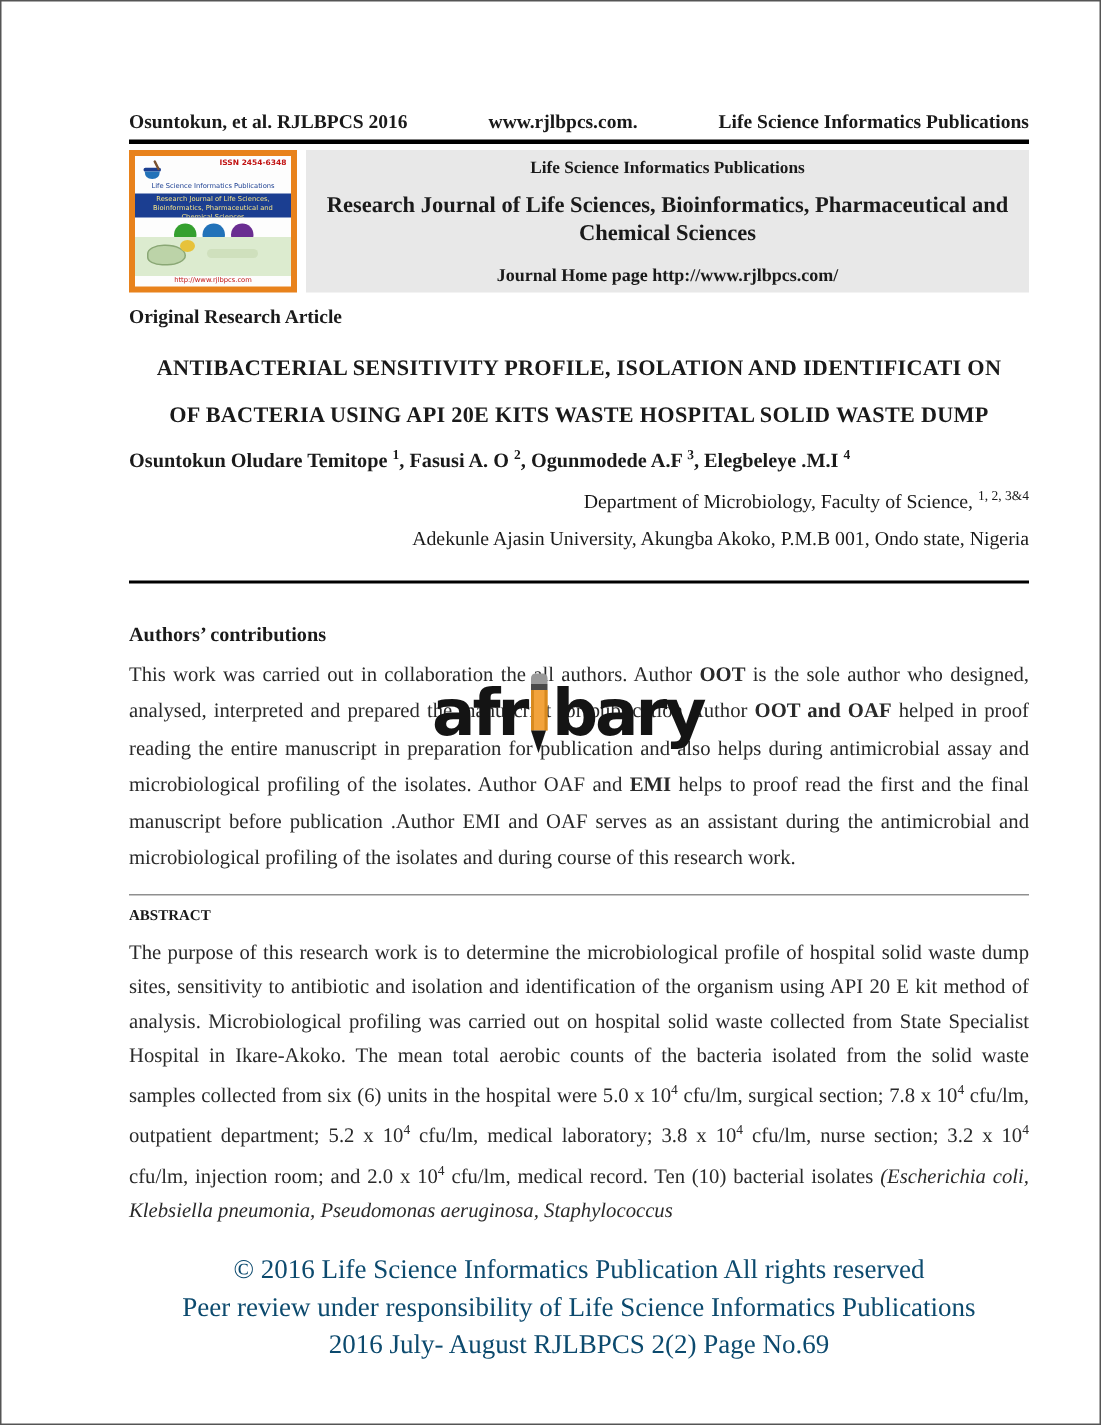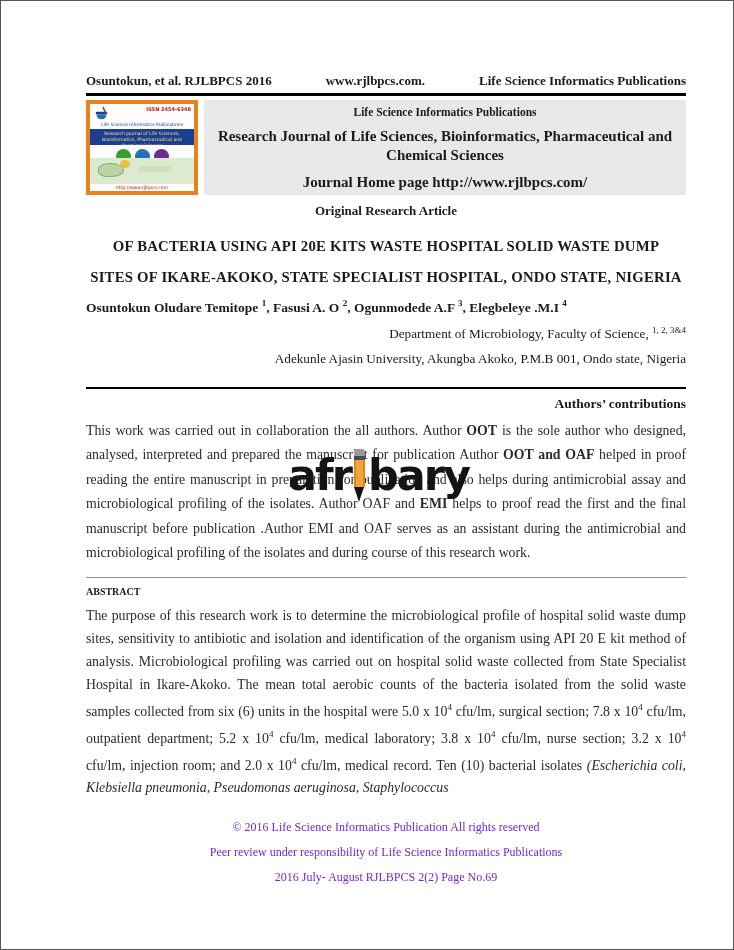--- a/index.html
+++ b/index.html
@@ -41,21 +41,21 @@
   .cover-art .blob3 { position:absolute; left:48px; top:8px; width:34px; height:6px; background:#cfe0bd; border-radius:3px; }
   .cover-url { position:absolute; bottom:1px; left:0; right:0; text-align:center; font-size:4.5px; color:#c11212; }
   .cover-mortar { width:17px; height:15px; }
 
   .banner-center {
     flex:1; background:#e8e8e8; text-align:center; padding:6px 6px 4px 6px;
     display:flex; flex-direction:column; justify-content:space-between;
   }
   .bc-pub  { font-weight:bold; font-size:11.5px; }
   .bc-title{ font-weight:bold; font-size:15px; line-height:19px; }
-  .bc-home { font-weight:bold; font-size:15px; }
+  .bc-home { font-weight:bold; font-size:12px; }
 
   .logo-box {
     width:112px; background:#e8821c; border:2px solid #1c1c1c;
     display:flex; flex-direction:column; font-family:"DejaVu Sans", sans-serif;
   }
   .logo-top { flex:1; display:flex; align-items:center; justify-content:center; }
   .logo-circle {
     width:46px; height:46px; border-radius:50%;
     background:conic-gradient(#2ea836 0 22%, #1c7fc4 0 32%, #2ea836 0 55%, #1c7fc4 0 78%, #2ea836 0 88%, #1c7fc4 0 100%);
     display:flex; align-items:center; justify-content:center;
@@ -67,38 +67,38 @@
   .logo-circle-inner .mini-issn { font-size:4px; color:#c11212; font-weight:bold; }
   .logo-acronym, .logo-issn {
     text-align:center; font-weight:bold; color:#ffffff;
     text-shadow:-1px -1px 0 #1f3864, 1px -1px 0 #1f3864, -1px 1px 0 #1f3864, 1px 1px 0 #1f3864;
     letter-spacing:1px;
   }
   .logo-acronym { border-top:2px solid #1c1c1c; border-bottom:2px solid #1c1c1c; font-size:18px; padding:2px 0; }
   .logo-issn { font-size:14.5px; padding:3px 0 4px 0; letter-spacing:0.5px; }
 
   
-  .article-type { margin-top:8px; font-weight:bold; font-size:13px;text-align:center; }
+  .article-type { margin-top:8px; font-weight:bold; font-size:13px; }
   .title { margin-top:12px; text-align:center; font-weight:bold; font-size:14.8px; line-height:31px; letter-spacing:0.2px; }
   .authors { margin-top:5px; font-weight:bold; font-size:13.5px; }
   .affil { margin-top:9px; text-align:right; font-size:13.2px; }
   sup { font-size:9px; }
 
   .rule-thick { margin-top:20px; border-top:2px solid #000; }
   .rule-thin  { margin-top:12px; border-top:1px solid #8f8f8f; }
 
-  .section-center { margin-top:7px; text-align:right; font-weight:bold; font-size:13.5px; }
+  .section-center { margin-top:26px; text-align:left; font-weight:bold; font-size:13.5px; }
   .section-left   { margin-top:8px; font-weight:bold; font-size:10px; }
 
   .body-text {
     margin-top:7px; text-align:justify; font-size:13.8px; line-height:24.4px; color:#2a2a2a;
   }
   .body-text.abstract { line-height:23px; }
 
-  .footer { margin-top:16px; text-align:center; font-size:12px; line-height:25px; color:#6d28d9; }
+  .footer { margin-top:16px; text-align:center; font-size:18px; line-height:25px; color:#0c4a6e; }
 
   
   .watermark {
     position:absolute; left:287px; top:448px; z-index:5;
     font-family:"DejaVu Sans", sans-serif; font-weight:bold;
     font-size:43px; letter-spacing:-2px; color:#141414; white-space:nowrap;
   }
   .wm-pencil { display:inline-block; position:relative; width:13px; height:54px; vertical-align:-13px; margin:0 2px; }
   .wm-pencil .pencil-eraser { position:absolute; top:0;  left:1px; width:11px; height:7px;  background:#9a9a9a; border-radius:3px 3px 0 0; }
   .wm-pencil .pencil-band   { position:absolute; top:7px;left:1px; width:11px; height:4px;  background:#4a4a4a; }
@@ -148,22 +148,22 @@
         <div class="bc-pub">Life Science Informatics Publications</div>
         <div class="bc-title">Research Journal of Life Sciences, Bioinformatics, Pharmaceutical and Chemical Sciences</div>
         <div class="bc-home">Journal Home page http://www.rjlbpcs.com/</div>
       </div>
 
     </div>
 
     <div class="article-type">Original Research Article</div>
 
     <div class="title">
+      <div>ANTIBACTERIAL SENSITIVITY PROFILE, ISOLATION AND IDENTIFICATI ON</div>
       <div>OF BACTERIA USING API 20E KITS WASTE HOSPITAL SOLID WASTE DUMP</div>
-      <div>SITES OF IKARE-AKOKO, STATE SPECIALIST HOSPITAL, ONDO STATE, NIGERIA</div>
     </div>
 
     <div class="authors"><span>Osuntokun Oludare Temitope </span><sup>1</sup><span>, Fasusi A. O </span><sup>2</sup><span>, Ogunmodede A.F </span><sup>3</sup><span>, Elegbeleye .M.I </span><sup>4</sup></div>
     <div class="affil"><span>Department of Microbiology, Faculty of Science, </span><sup>1, 2, 3&amp;4</sup></div>
     <div class="affil">Adekunle Ajasin University, Akungba Akoko, P.M.B 001, Ondo state, Nigeria</div>
 
     <div class="rule-thick"></div>
 
     <div class="section-center">Authors’ contributions</div>
     <p class="body-text"><span>This work was carried out in collaboration the all authors. Author </span><span style="font-weight: bold;">OOT</span><span> is the sole author who designed, analysed, interpreted and prepared the manuscript for publication Author </span><span style="font-weight: bold;">OOT and OAF</span><span> helped in proof reading the entire manuscript in preparation for publication and also helps during antimicrobial assay and microbiological profiling of the isolates. Author OAF and </span><span style="font-weight: bold;">EMI</span><span> helps to proof read the first and the final manuscript before publication .Author EMI and OAF serves as an assistant during the antimicrobial and microbiological profiling of the isolates and during course of this research work.</span></p>

